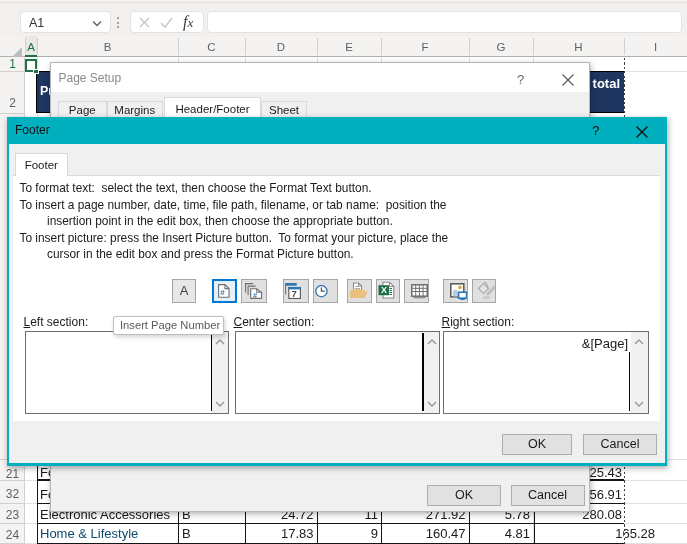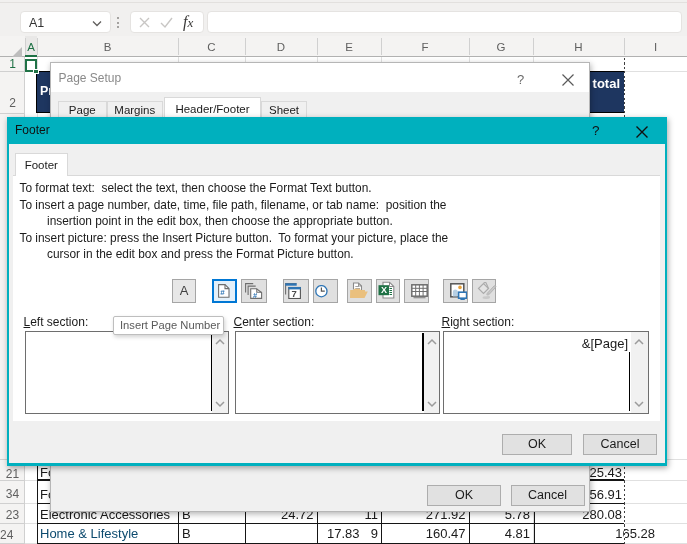--- a/index.html
+++ b/index.html
@@ -56,23 +56,23 @@
   <div class="abs" style="left:317px;top:38px;width:1px;height:17px;background:#d0d0d0;"></div>
   <div class="abs" style="left:381px;top:38px;width:1px;height:17px;background:#d0d0d0;"></div>
   <div class="abs" style="left:469px;top:38px;width:1px;height:17px;background:#d0d0d0;"></div>
   <div class="abs" style="left:533px;top:38px;width:1px;height:17px;background:#d0d0d0;"></div>
   <div class="abs" style="left:624px;top:38px;width:1px;height:17px;background:#d0d0d0;"></div>
 
   <div class="abs" style="left:0;top:57px;width:25px;height:487px;background:#f4f3f2;border-right:1px solid #d0d0d0;box-sizing:border-box;"></div>
   <div class="abs" style="left:0;top:58px;width:25px;height:13px;text-align:center;font-size:12px;color:#1e7145;line-height:13px;">1</div>
   <div class="abs" style="left:0;top:96.5px;width:25px;height:13px;text-align:center;font-size:12px;color:#5f5f5f;line-height:13px;">2</div>
   <div class="abs" style="left:0;top:467.5px;width:25px;height:13px;text-align:center;font-size:12px;color:#5f5f5f;line-height:13px;">21</div>
-  <div class="abs" style="left:0;top:487.5px;width:25px;height:13px;text-align:center;font-size:12px;color:#5f5f5f;line-height:13px;">34</div>
+  <div class="abs" style="left:0;top:487.5px;width:25px;height:13px;text-align:center;font-size:12px;color:#5f5f5f;line-height:13px;">32</div>
   <div class="abs" style="left:0;top:508.5px;width:25px;height:13px;text-align:center;font-size:12px;color:#5f5f5f;line-height:13px;">23</div>
-  <div class="abs" style="left:0;top:528.5px;width:25px;height:13px;text-align:left;font-size:12px;color:#5f5f5f;line-height:13px;">24</div>
+  <div class="abs" style="left:0;top:528.5px;width:25px;height:13px;text-align:center;font-size:12px;color:#5f5f5f;line-height:13px;">24</div>
 
   <div class="abs" style="left:0;top:71px;width:25px;height:1px;background:#d0d0d0;"></div>
   <div class="abs" style="left:0;top:113px;width:25px;height:1px;background:#d0d0d0;"></div>
   <div class="abs" style="left:0;top:459px;width:25px;height:1px;background:#d0d0d0;"></div>
   <div class="abs" style="left:0;top:479.5px;width:25px;height:1px;background:#d0d0d0;"></div>
   <div class="abs" style="left:0;top:502.8px;width:25px;height:1px;background:#d0d0d0;"></div>
   <div class="abs" style="left:0;top:523px;width:25px;height:1px;background:#d0d0d0;"></div>
   <div class="abs" style="left:0;top:543.4px;width:25px;height:1px;background:#d0d0d0;"></div>
 
   <div class="abs" style="left:37px;top:57px;width:1px;height:487px;background:#e0e0e0;"></div>
@@ -111,21 +111,21 @@
   <div class="abs" style="left:534px;top:486.8px;width:88px;text-align:right;font-size:13px;color:#1a1a1a;">56.91</div>
   <div class="abs" style="left:40px;top:506.6px;font-size:13px;color:#1a1a1a;">Electronic Accessories</div>
   <div class="abs" style="left:182px;top:506.6px;font-size:13px;color:#1a1a1a;">B</div>
   <div class="abs" style="left:245px;top:506.6px;width:68.5px;text-align:right;font-size:13px;color:#1a1a1a;">24.72</div>
   <div class="abs" style="left:317px;top:506.6px;width:61px;text-align:right;font-size:13px;color:#1a1a1a;">11</div>
   <div class="abs" style="left:381px;top:506.6px;width:84.5px;text-align:right;font-size:13px;color:#1a1a1a;">271.92</div>
   <div class="abs" style="left:469px;top:506.6px;width:61px;text-align:right;font-size:13px;color:#1a1a1a;">5.78</div>
   <div class="abs" style="left:534px;top:506.6px;width:88px;text-align:right;font-size:13px;color:#1a1a1a;">280.08</div>
   <div class="abs" style="left:40px;top:525.8px;font-size:13px;color:#0c4a6e;">Home &amp; Lifestyle</div>
   <div class="abs" style="left:182px;top:525.8px;font-size:13px;color:#1a1a1a;">B</div>
-  <div class="abs" style="left:245px;top:525.8px;width:68.5px;text-align:right;font-size:13px;color:#1a1a1a;padding-left:46px;">17.83</div>
+  <div class="abs" style="left:245px;top:525.8px;width:68.5px;text-align:right;font-size:13px;color:#1a1a1a;">17.83</div>
   <div class="abs" style="left:317px;top:525.8px;width:61px;text-align:right;font-size:13px;color:#1a1a1a;">9</div>
   <div class="abs" style="left:381px;top:525.8px;width:84.5px;text-align:right;font-size:13px;color:#1a1a1a;">160.47</div>
   <div class="abs" style="left:469px;top:525.8px;width:61px;text-align:right;font-size:13px;color:#1a1a1a;">4.81</div>
   <div class="abs" style="left:534px;top:525.8px;width:88px;text-align:right;font-size:13px;color:#1a1a1a;margin-left:33px;">165.28</div>
 
   <div class="abs" style="left:624px;top:57.5px;width:1.3px;height:486.5px;background:repeating-linear-gradient(180deg,#3f3f3f 0 2.2px,#ffffff 2.2px 4.4px);"></div>
 
   <div class="abs" style="left:24.5px;top:59px;width:12.5px;height:12.5px;border:2px solid #1f7246;box-sizing:border-box;"></div>
   <div class="abs" style="left:33px;top:68.8px;width:5.5px;height:5.5px;background:#1f7246;border:1px solid #fff;box-sizing:border-box;"></div>
 

